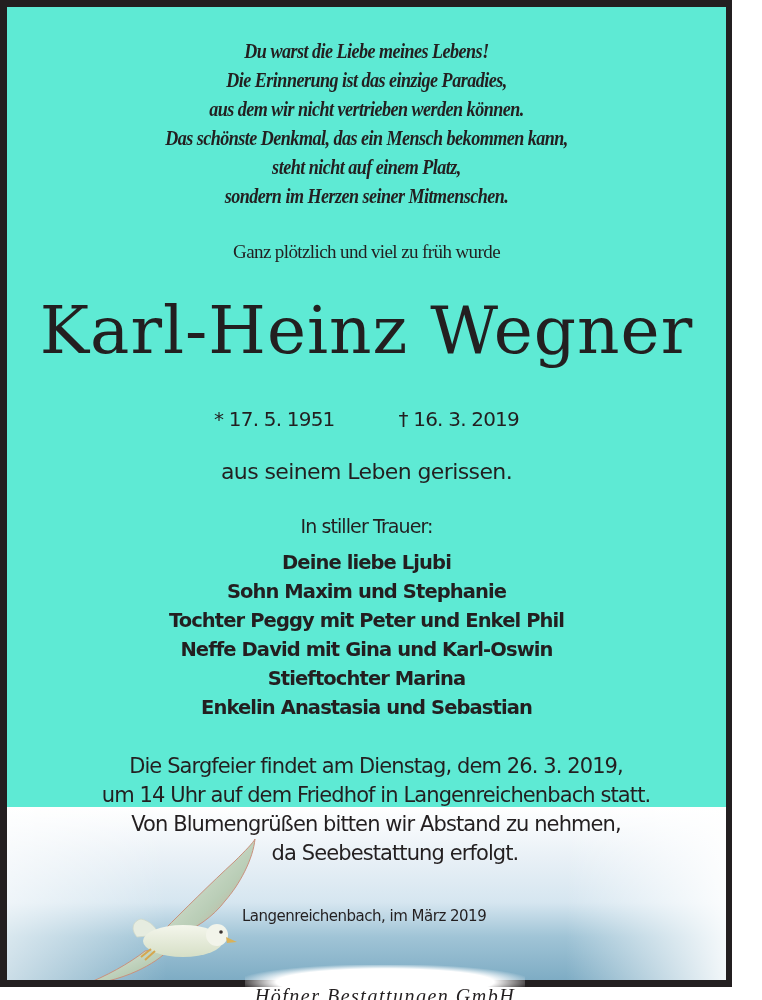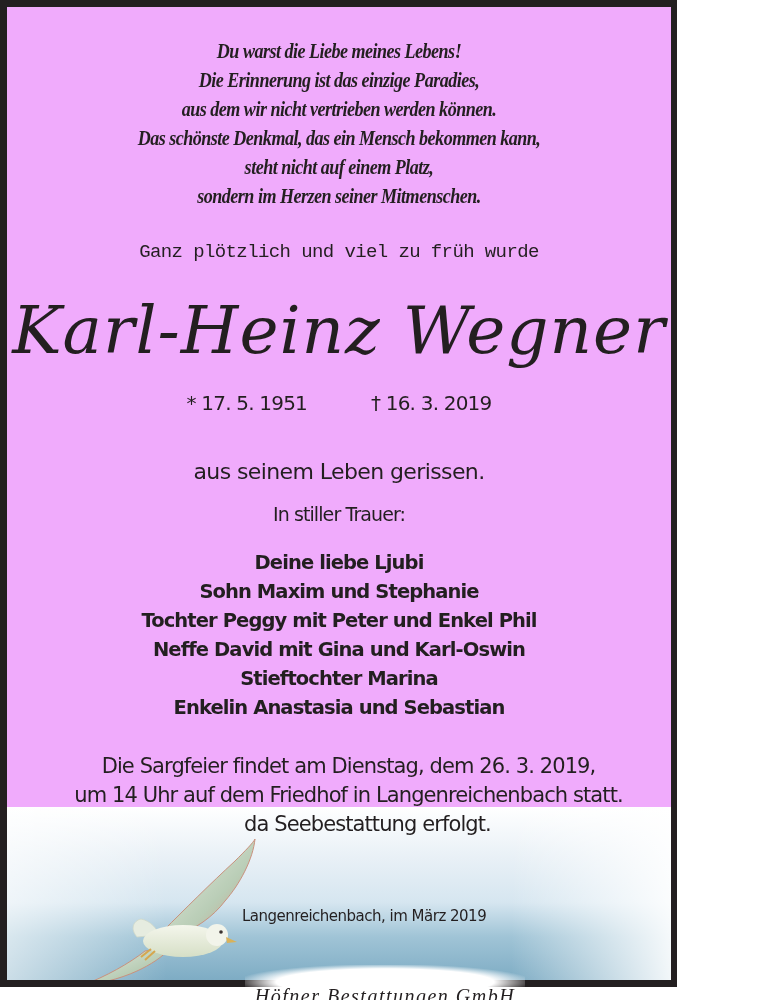--- a/index.html
+++ b/index.html
@@ -1,20 +1,20 @@
 <!DOCTYPE html>
 <html><head>
   <meta charset="utf-8">
   <style>
     html, body { margin:0; padding:0; background:#ffffff; }
     body { width:762px; height:1000px; position:relative; overflow:hidden; }
     .frame {
-      position:absolute; left:0; top:0; width:677px; height:987px;
+      position:absolute; left:0; top:0; width:732px; height:987px;
       box-sizing:border-box; border:7px solid #231f20; border-right-width:6px;
-      background:#f0abfc; overflow:hidden;
+      background:#5eead4; overflow:hidden;
     }
     .sky {
       position:absolute; left:0; right:0; top:800px; bottom:0;
       background: linear-gradient(to bottom, rgba(255,255,255,1) 0%, rgba(232,240,246,1) 30%, rgba(214,230,240,1) 55%, rgba(160,196,214,1) 75%, rgba(126,172,196,1) 100%);
     }
     .sky-fade-l {
       position:absolute; left:0; top:800px; width:160px; bottom:0;
       background: linear-gradient(to right, rgba(255,255,255,0.6), rgba(255,255,255,0));
     }
     .sky-fade-r {
@@ -22,30 +22,30 @@
       background: linear-gradient(to left, rgba(255,255,255,0.9), rgba(255,255,255,0));
     }
     .gull { position:absolute; left:68px; top:832px; width:190px; height:150px; }
     .center { position:absolute; left:0; right:0; text-align:center; color:#231f20; }
     .poem {
       top:30px; font-family:"Liberation Serif", "DejaVu Serif", serif;
       font-style:italic; font-weight:bold; font-size:21px; line-height:29px;
       letter-spacing:-0.6px; transform:scaleX(0.86); transform-origin:center top;
     }
     .poem div { white-space:nowrap; }
-    .intro { top:234px; font-family:Liberation Mono, monospace; font-size:19px; letter-spacing:-0.6px; }
+    .intro { top:234px; font-family:Liberation Serif, serif; font-size:19px; letter-spacing:-0.6px; }
     .name {
-      top:285px; font-family:"DejaVu Serif", serif; font-style:italic; font-size:66px;
+      top:285px; font-family:"DejaVu Serif", serif; font-size:66px;
       letter-spacing:1px; white-space:nowrap;
     }
-    .dates { top:384px; font-family:"DejaVu Sans", sans-serif; font-size:20px; letter-spacing:-0.8px; }
+    .dates { top:400px; font-family:"DejaVu Sans", sans-serif; font-size:20px; letter-spacing:-0.8px; }
     .dates span { display:inline-block; }
     .dates .death { margin-left:64px; }
     .torn { top:452px; font-family:"DejaVu Sans", sans-serif; font-size:22px; letter-spacing:-0.6px; }
-    .trauer { top:496px; font-family:"DejaVu Sans", sans-serif; font-size:19px; letter-spacing:-0.9px; }
+    .trauer { top:508px; font-family:"DejaVu Sans", sans-serif; font-size:19px; letter-spacing:-0.9px; }
     .mourners {
       top:541px; font-family:"DejaVu Sans", sans-serif; font-weight:bold; font-size:19.5px;
       line-height:29px; letter-spacing:-0.9px;
     }
     .ceremony {
       top:745px; font-family:"DejaVu Sans", sans-serif; font-size:21px; line-height:29px;
       letter-spacing:-0.9px;
       margin-left:19px;
     }
     .ceremony div { white-space:nowrap; }
@@ -128,20 +128,21 @@
     <div>Sohn Maxim und Stephanie</div>
     <div>Tochter Peggy mit Peter und Enkel Phil</div>
     <div>Neffe David mit Gina und Karl-Oswin</div>
     <div>Stieftochter Marina</div>
     <div>Enkelin Anastasia und Sebastian</div>
   </div>
 
   <div class="center ceremony">
     <div>Die Sargfeier findet am Dienstag, dem 26. 3. 2019,</div>
     <div>um 14 Uhr auf dem Friedhof in Langenreichenbach statt.</div>
+    <div>Von Blumengrüßen bitten wir Abstand zu nehmen,</div>
     <div class="last">da Seebestattung erfolgt.</div>
   </div>
 
   <div class="center place">Langenreichenbach, im März 2019</div>
 </div>
 
 <div class="footer">
   <span>Höfner Bestattungen GmbH</span>
 </div>
 

